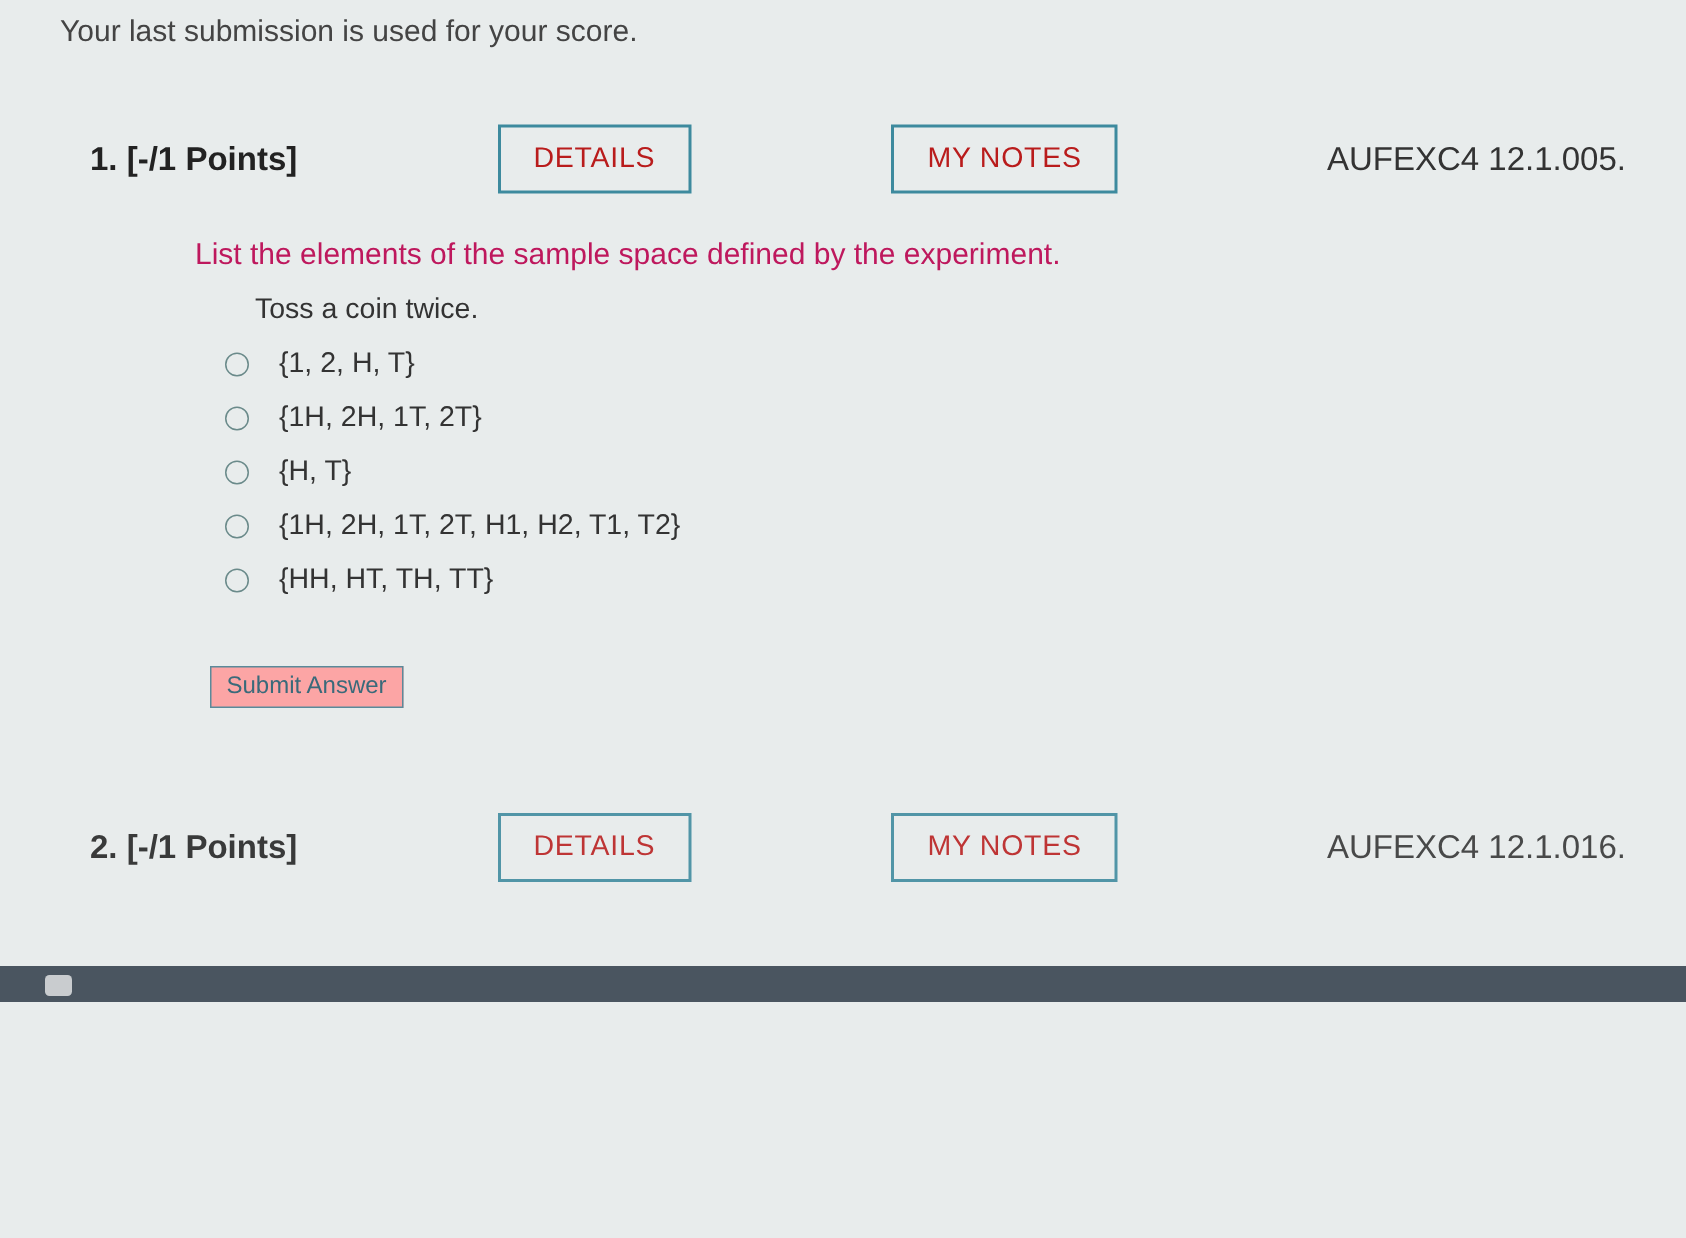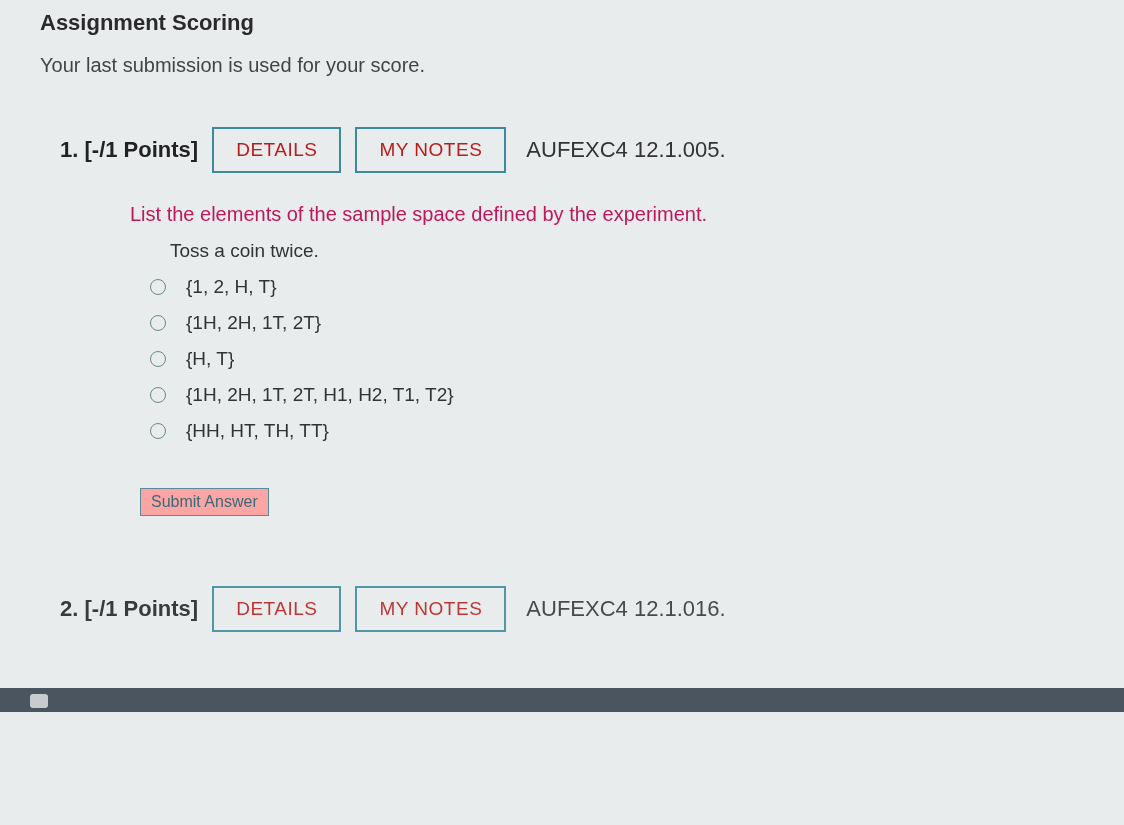--- a/index.html
+++ b/index.html
@@ -30,20 +30,21 @@
     }
     .question-block {
       padding: 30px 40px 20px 60px;
     }
     .question-header {
       display: flex;
       align-items: center;
       gap: 14px;
       margin-bottom: 28px;
       flex-wrap: wrap;
+      justify-content: space-between;
     }
     .question-number {
       font-size: 22px;
       font-weight: bold;
       color: #222;
       white-space: nowrap;
     }
     .btn-outline {
       border: 2px solid #3d8a9e;
       background: transparent;
@@ -133,21 +134,20 @@
       width: 18px;
       height: 14px;
       background: rgba(255,255,255,0.7);
       border-radius: 3px;
     }
   </style>
 </head>
 <body>
 
 <div class="header-section">
-  <div class="header-title">Assignment Scoring</div>
   <div class="header-subtitle">Your last submission is used for your score.</div>
 </div>
 
 <div class="question-block">
   <div class="question-header">
     <span class="question-number">
       <span>1.</span>
       <span>[-/1 Points]</span>
     </span>
     <button class="btn-outline">DETAILS</button>

